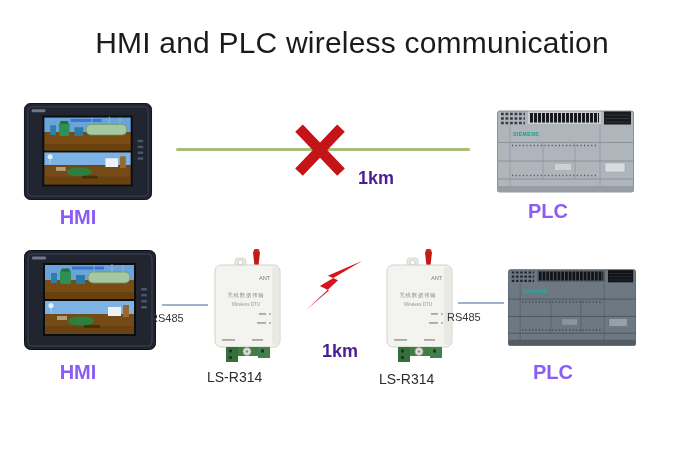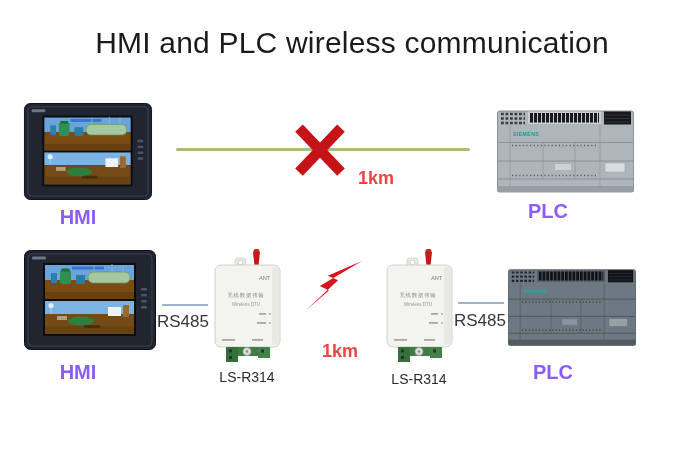--- a/index.html
+++ b/index.html
@@ -14,28 +14,28 @@
     text-align:center; font-size:30px; font-weight:400;
     color:#1b1b1b; letter-spacing:0.2px;
   }
 
   .device-label {
     position:absolute; text-align:center; font-weight:700;
     font-size:20px; color:#8b5cf6;
   }
   .dist-label {
     position:absolute; text-align:center; font-weight:600;
-    font-size:18px; color:#ef4444;
+    font-size:18px; color:#4c1d95;
   }
   .rs485-label {
-    position:absolute; text-align:center; font-weight:400;
-    font-size:17px; color:#33373c;
+    position:absolute; font-weight:400;
+    font-size:11px; color:#33373c;
   }
   .dtu-label {
-    position:absolute; text-align:center; font-weight:400;
+    position:absolute; text-align:left; font-weight:400;
     font-size:14px; color:#2b2b2b;
   }
 
   .wire-green {
     position:absolute; left:176px; top:148px; width:294px; height:3px;
     background:var(--wired-line,#a8bc7b); border-radius:2px;
   }
   .wire-rs485 {
     position:absolute; height:2px; background:var(--rs485-line,#9cb4cb);
   }

